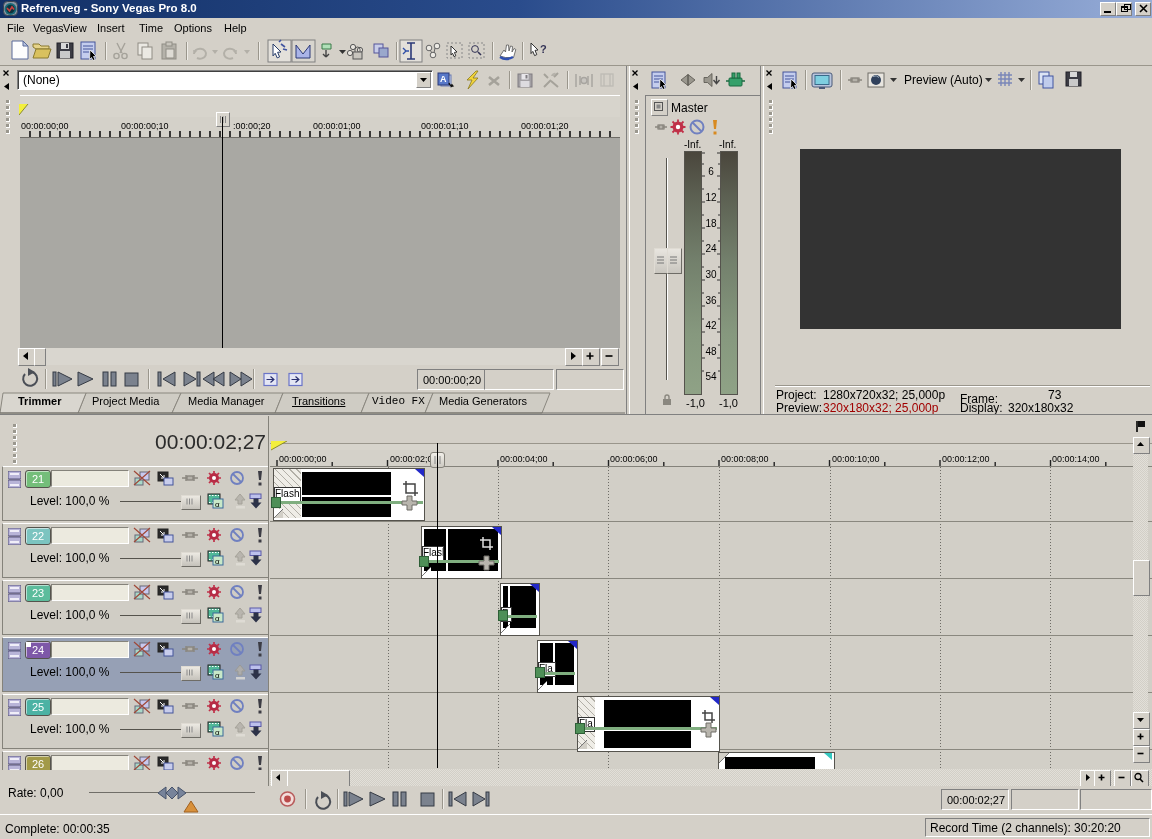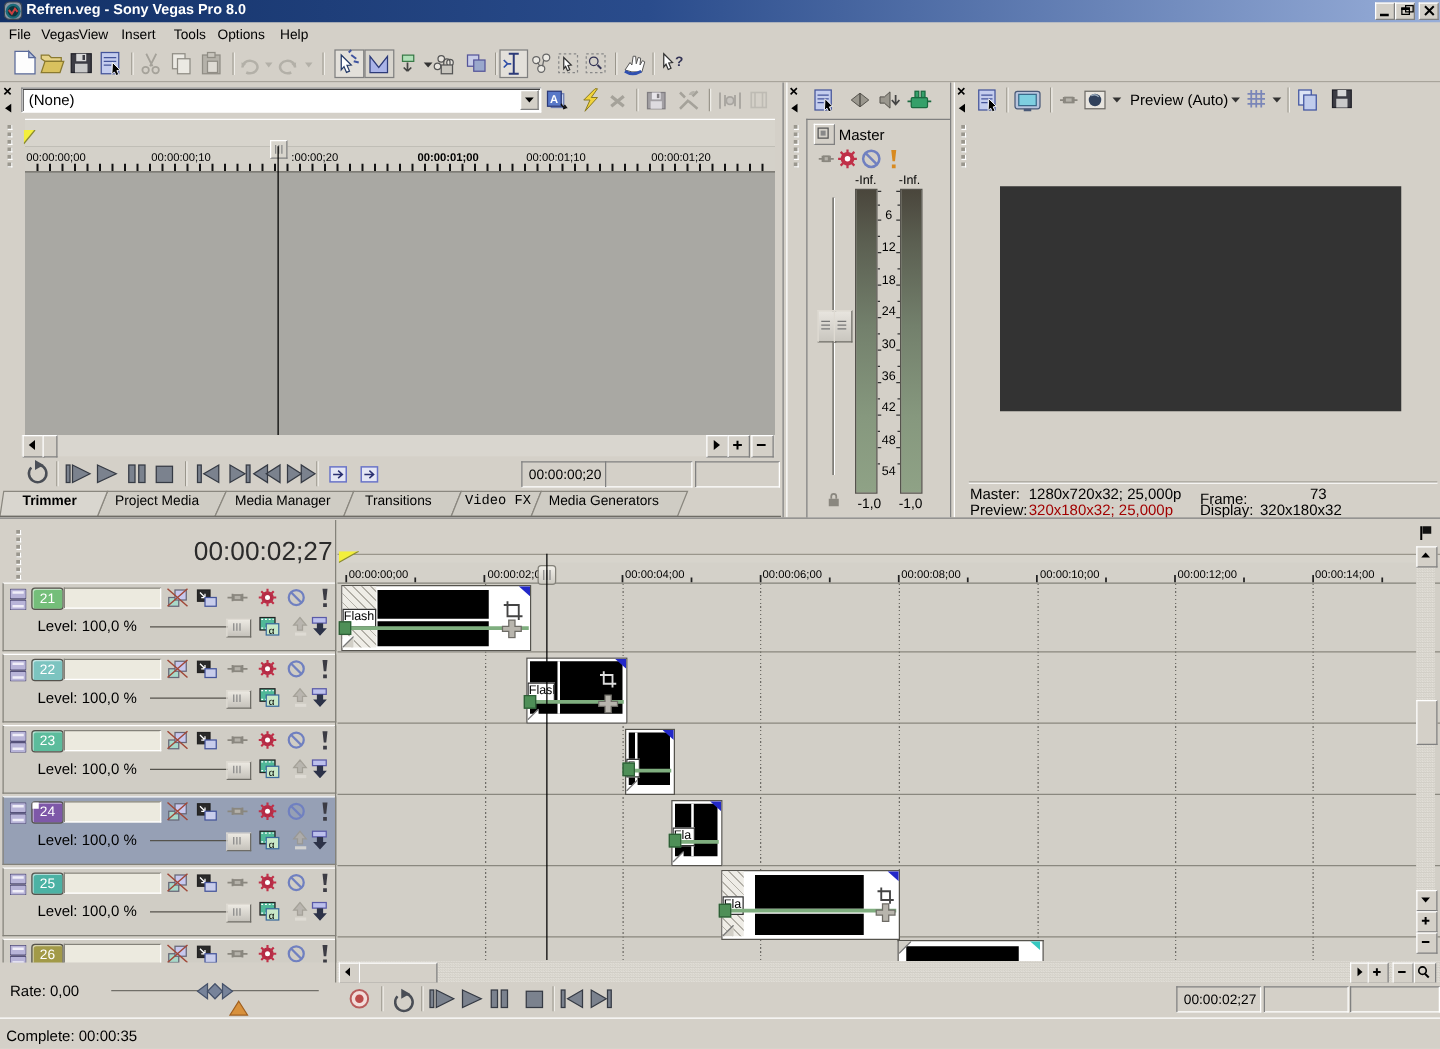--- a/index.html
+++ b/index.html
@@ -44,21 +44,21 @@
       <svg width="16" height="12">
         <path d="M4 2 L11 9 M11 2 L4 9" stroke="#000" stroke-width="1.6"></path>
       </svg>
     </div>
 
 <div class="abs" style="left:0;top:18px;width:1152px;height:20px;background:#d4d0c8;"></div>
 <div class="abs" style="left:7px;top:22px;">File</div>
 <div class="abs" style="left:33px;top:22px;">Vegas</div>
 <div class="abs" style="left:63px;top:22px;">View</div>
 <div class="abs" style="left:97px;top:22px;">Insert</div>
-<div class="abs" style="left:139px;top:22px;">Tools</div>
+<div class="abs" style="left:139px;top:22px;">Time</div>
 <div class="abs" style="left:174px;top:22px;">Options</div>
 <div class="abs" style="left:224px;top:22px;">Help</div>
 
 <div class="abs" style="left:0;top:38px;width:1152px;height:27px;background:#d4d0c8;box-shadow:0 1px 0 #9a968c,0 2px 0 #efede8;" id="toolbar">
 <svg width="580" height="26" style="position:absolute;left:0;top:0;">
 
   <path d="M12 3 h11 l5 5 v13 h-16 z" fill="#fdfdfd" stroke="#5a6a9a"></path>
         <path d="M23 3 l5 5 h-5 z" fill="#b8c4e0" stroke="#5a6a9a"></path>
 
   <path d="M33 9 v-3 h6 l2 2 h8 v3 h-13 z" fill="#e6d389" stroke="#8a7a30"></path>
@@ -238,21 +238,21 @@
       <svg width="10" height="12">
         <path d="M0 0 h9 L0 11 z" fill="#f3ef3d"></path>
         <path d="M9 0 L0 11" stroke="#8a8a30"></path>
       </svg>
     </div>
 
 <div class="abs" style="left:20px;top:117px;width:600px;height:20px;background:#d4d1c9;" id="trimruler">
   <div class="abs rl" style="left:1px;top:4px;">00:00:00;00</div>
   <div class="abs rl" style="left:101px;top:4px;">00:00:00;10</div>
   <div class="abs rl" style="left:213px;top:4px;">:00:00;20</div>
-  <div class="abs rl" style="left:314px;top:4px;font-weight:bold;">00:00:01;00</div>
+  <div class="abs rl" style="left:293px;top:4px;">00:00:01;00</div>
   <div class="abs rl" style="left:401px;top:4px;">00:00:01;10</div>
   <div class="abs rl" style="left:501px;top:4px;">00:00:01;20</div>
   <svg class="abs" width="600" height="20" style="left:0;top:0;">
         <g stroke="#111" stroke-width="1.6">
   <path d="M10 14 v6 M20 14 v6 M30 14 v6 M40 14 v6 M50 14 v6 M60 14 v6 M70 14 v6 M80 14 v6 M90 14 v6 M100 14 v6 M110 14 v6 M120 14 v6 M130 14 v6 M140 14 v6 M150 14 v6 M160 14 v6 M170 14 v6 M180 14 v6 M190 14 v6 M200 14 v6 M210 14 v6 M220 14 v6 M230 14 v6 M240 14 v6 M250 14 v6 M260 14 v6 M270 14 v6 M280 14 v6 M290 14 v6 M300 14 v6 M310 14 v6 M320 14 v6 M330 14 v6 M340 14 v6 M350 14 v6 M360 14 v6 M370 14 v6 M380 14 v6 M390 14 v6 M400 14 v6 M410 14 v6 M420 14 v6 M430 14 v6 M440 14 v6 M450 14 v6 M460 14 v6 M470 14 v6 M480 14 v6 M490 14 v6 M500 14 v6 M510 14 v6 M520 14 v6 M530 14 v6 M540 14 v6 M550 14 v6 M560 14 v6 M570 14 v6 M580 14 v6 M590 14 v6"></path>
         </g>
       </svg>
 </div>
 <div class="abs raised" style="left:216px;top:112px;width:12px;height:13px;background:#d8d5cd;">
       <svg width="12" height="13">
@@ -335,21 +335,21 @@
     <path d="M181 1 H283 L275 21 H172 z" fill="#cfccc4" stroke="#8a877f"></path>
     <path d="M283 1 H369 L361 21 H275 z" fill="#cfccc4" stroke="#8a877f"></path>
     <path d="M369 1 H433 L425 21 H361 z" fill="#cfccc4" stroke="#8a877f"></path>
     <path d="M433 1 H550 L542 21 H425 z" fill="#cfccc4" stroke="#8a877f"></path>
     <path d="M0 21 L3 1 H86 L78 21 z" fill="#d9d6cf" stroke="#8a877f"></path>
     <path d="M0 21 h625" stroke="#6e6c66"></path>
   </svg>
   <div class="tabtxt" style="left:18px;font-weight:bold;">Trimmer</div>
   <div class="tabtxt" style="left:92px;">Project Media</div>
   <div class="tabtxt" style="left:188px;">Media Manager</div>
-  <div class="tabtxt" style="left:292px;">Transitions</div>
+  <div class="tabtxt" style="left:292px;text-decoration:underline;">Transitions</div>
   <div class="tabtxt" style="left:372px;font-family:Liberation Mono, monospace;">Video FX</div>
   <div class="tabtxt" style="left:439px;">Media Generators</div>
 </div>
 
 <div class="abs" style="left:626px;top:66px;width:2px;height:348px;background:#d4d0c8;border-left:1px solid #808080;border-right:1px solid #fff;"></div>
 <div class="abs" style="left:631px;top:69px;width:9px;height:9px;">
       <svg width="9" height="9">
         <path d="M1.5 1.5 l5 5 M6.5 1.5 l-5 5" stroke="#000" stroke-width="1.3"></path>
       </svg>
     </div>
@@ -503,21 +503,21 @@
         <rect x="265" y="9" width="10" height="12" fill="#c0ccec" stroke="#4054a0"></rect>
       </g>
   <g>
         <rect x="288" y="5" width="15" height="14" fill="#3c3c44" stroke="#202028"></rect>
         <rect x="292" y="5" width="7" height="5" fill="#d8d8d8"></rect>
         <rect x="291" y="12" width="9" height="7" fill="#c9c9c9"></rect>
       </g>
 </svg>
 <div class="abs" style="left:800px;top:149px;width:321px;height:180px;background:#333333;"></div>
 <div class="abs" style="left:775px;top:385px;width:375px;height:1px;background:#fff;border-top:1px solid #9a968c;"></div>
-<div class="abs" style="left:776px;top:388px;font-size:12px;">Master:</div>
+<div class="abs" style="left:776px;top:388px;font-size:12px;">Project:</div>
 <div class="abs" style="left:823px;top:388px;font-size:12px;">1280x720x32; 25,000p</div>
 <div class="abs" style="left:960px;top:392px;font-size:12px;">Frame:</div>
 <div class="abs" style="left:1008px;top:388px;font-size:12px;margin-left:40px;">73</div>
 <div class="abs" style="left:776px;top:401px;font-size:12px;">Preview:</div>
 <div class="abs" style="left:823px;top:401px;font-size:12px;color:#a00000;">320x180x32; 25,000p</div>
 <div class="abs" style="left:960px;top:401px;font-size:12px;">Display:</div>
 <div class="abs" style="left:1008px;top:401px;font-size:12px;">320x180x32</div>
 
 <div class="abs" style="left:0;top:414px;width:1152px;height:400px;background:#d4d0c8;border-top:1px solid #808080;" id="tl"></div>
 <svg width="0" height="0" style="position:absolute;">
@@ -945,14 +945,17 @@
       </g>
 </svg>
 <div class="abs tc-box" style="left:941px;top:789px;width:66px;height:19px;">
       <div class="abs" style="left:5px;top:4px;font-size:11px;">00:00:02;27</div>
     </div>
 <div class="abs tc-box" style="left:1011px;top:789px;width:66px;height:19px;"></div>
 <div class="abs tc-box" style="left:1080px;top:789px;width:70px;height:19px;"></div>
 
 <div class="abs" style="left:0;top:814px;width:1152px;height:25px;background:#d4d0c8;border-top:1px solid #fff;">
   <div class="abs" style="left:5px;top:7px;font-size:12px;">Complete: 00:00:35</div>
+  <div class="abs sunk" style="left:925px;top:3px;width:223px;height:17px;">
+        <div class="abs" style="left:4px;top:2px;font-size:12px;">Record Time (2 channels): 30:20:20</div>
+      </div>
 </div>
 
 </div>
 </body></html>

